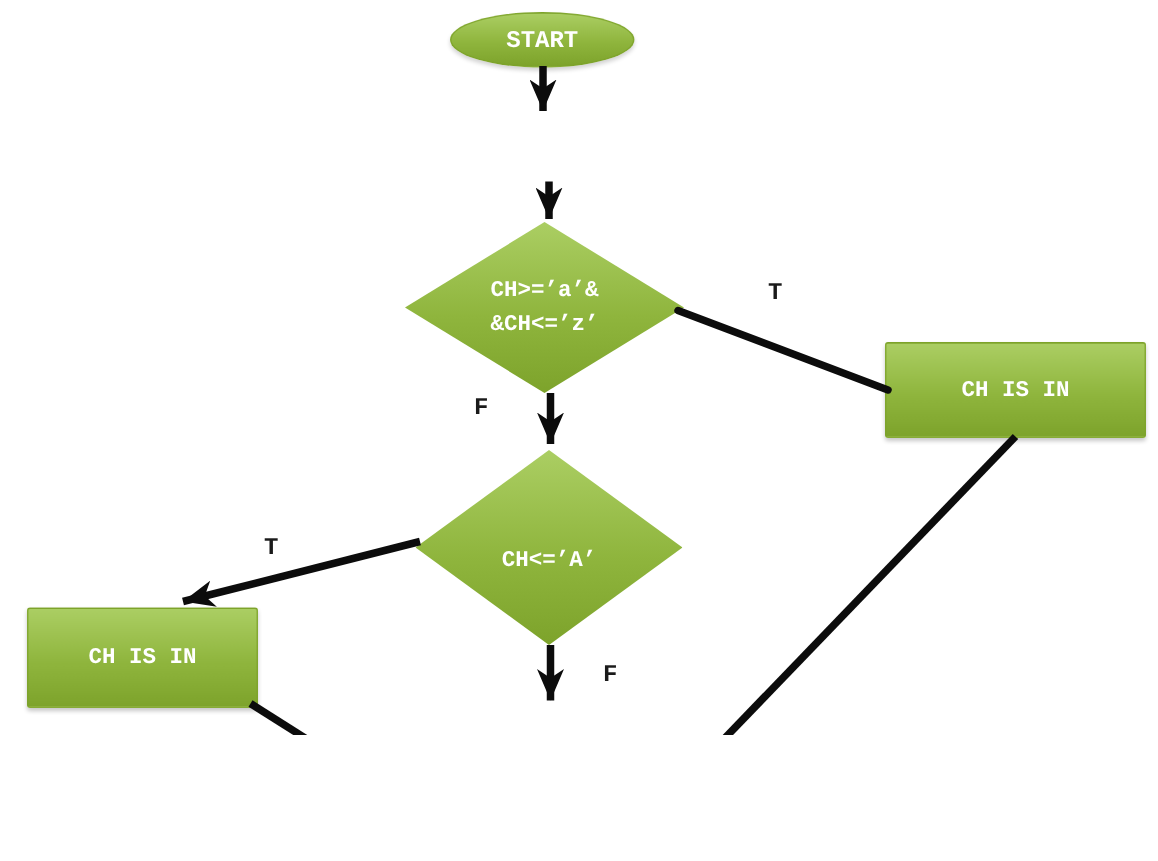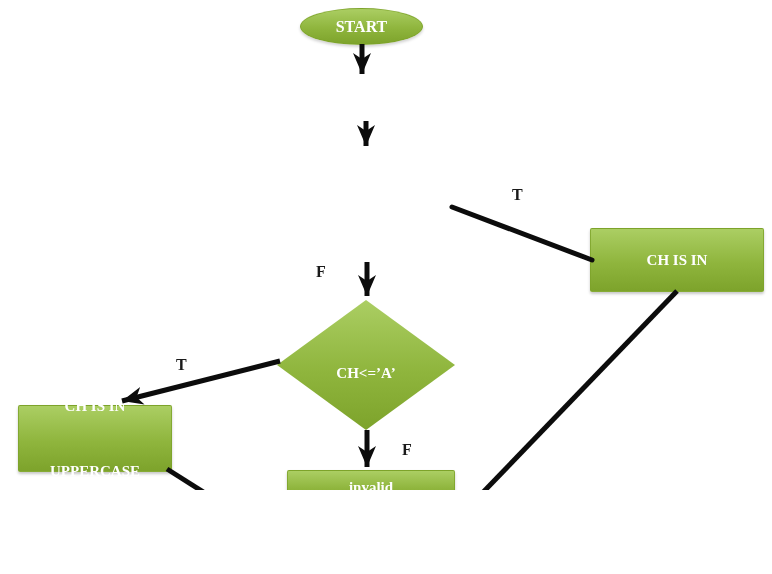--- a/index.html
+++ b/index.html
@@ -1,18 +1,18 @@
 <!DOCTYPE html>
 <html style="--shape-light: #abce63; --shape-mid: #8fb53d; --shape-dark: #7da32b; --arrow-color: #0c0c0c; --watermark-color: #3b3bc8; --edge-label-color: #1a1a1a; --node-text: #ffffff;"><head>
 <meta charset="utf-8">
 <style>
   html,body{margin:0;padding:0;background:#ffffff;}
   .canvas{
     position:relative;width:772px;height:490px;background:#ffffff;
-    font-family:Liberation Serif, serif;overflow:hidden;
+    font-family:Liberation Mono, monospace;overflow:hidden;
   }
   .shape{
     position:absolute;display:flex;flex-direction:column;align-items:center;justify-content:center;
     color:var(--node-text,#fff);font-weight:bold;text-align:center;
     background:linear-gradient(180deg,var(--shape-light,#abce63) 0%,var(--shape-mid,#8fb53d) 55%,var(--shape-dark,#7da32b) 100%);
   }
   .ellipse{border-radius:50%;box-shadow:0 2px 3px rgba(0,0,0,0.18);border:1px solid rgba(125,163,43,.8);}
   .rect{border-radius:2px;box-shadow:0 2px 3px rgba(0,0,0,0.22);border:1px solid rgba(125,163,43,.8);gap:40px;}
   .diamond{clip-path:polygon(50% 0%,100% 50%,50% 100%,0% 50%);}
   .io{clip-path:polygon(20px 0%,100% 0%,calc(100% - 20px) 100%,0% 100%);}
@@ -45,38 +45,38 @@
 </head>
 <body>
 
 <div class="canvas">
 
   <div class="shape ellipse start">
     <span class="lbl">START</span>
   </div>
 
 
+  <div class="shape diamond d1">
+    <span class="lbl">CH&gt;=’a’&amp;</span>
+    <span class="lbl">&amp;CH&lt;=’z’</span>
+  </div>
 
   <div class="shape rect lowercase">
     <span class="lbl">CH IS IN</span>
   </div>
 
   <div class="shape diamond d2">
     <span class="lbl">CH&lt;=’A’</span>
   </div>
 
 
   <div class="shape rect uppercase">
     <span class="lbl">CH IS IN</span>
-    <span class="lbl">UPPERCASE</span>
   </div>
 
-  <div class="shape rect invalid">
-    <span class="lbl">invalid</span>
-  </div>
 
   <div class="shape ellipse end">
     <span class="lbl">END</span>
   </div>
 
   <div class="edge-label t1">T</div>
   <div class="edge-label f1">F</div>
   <div class="edge-label t2">T</div>
   <div class="edge-label f2">F</div>
 

